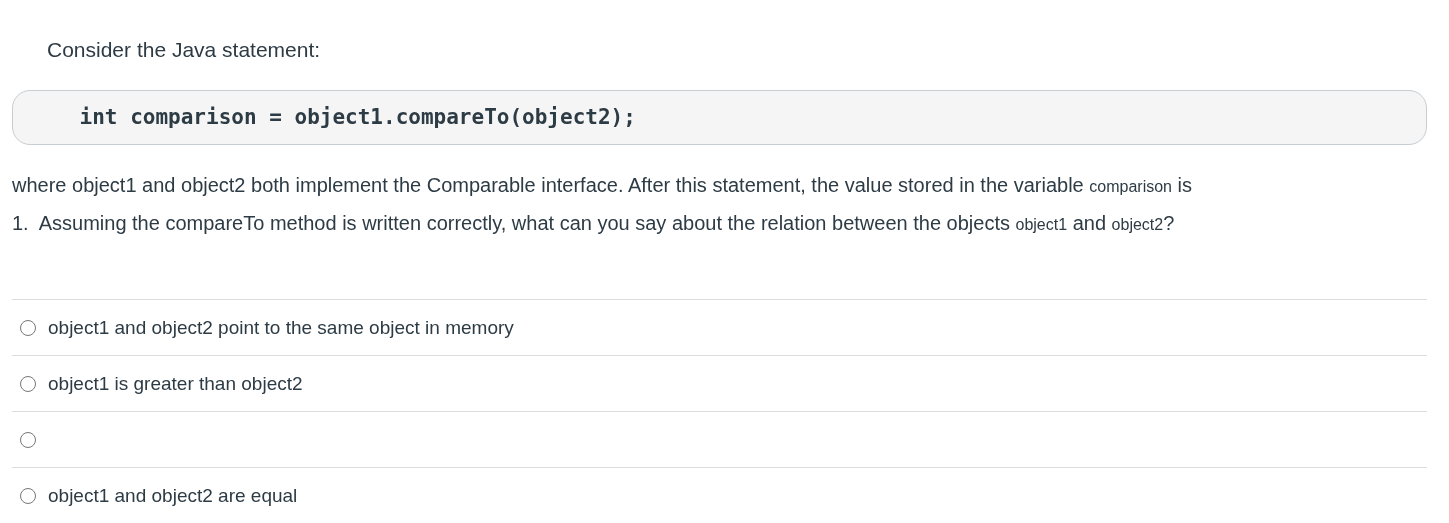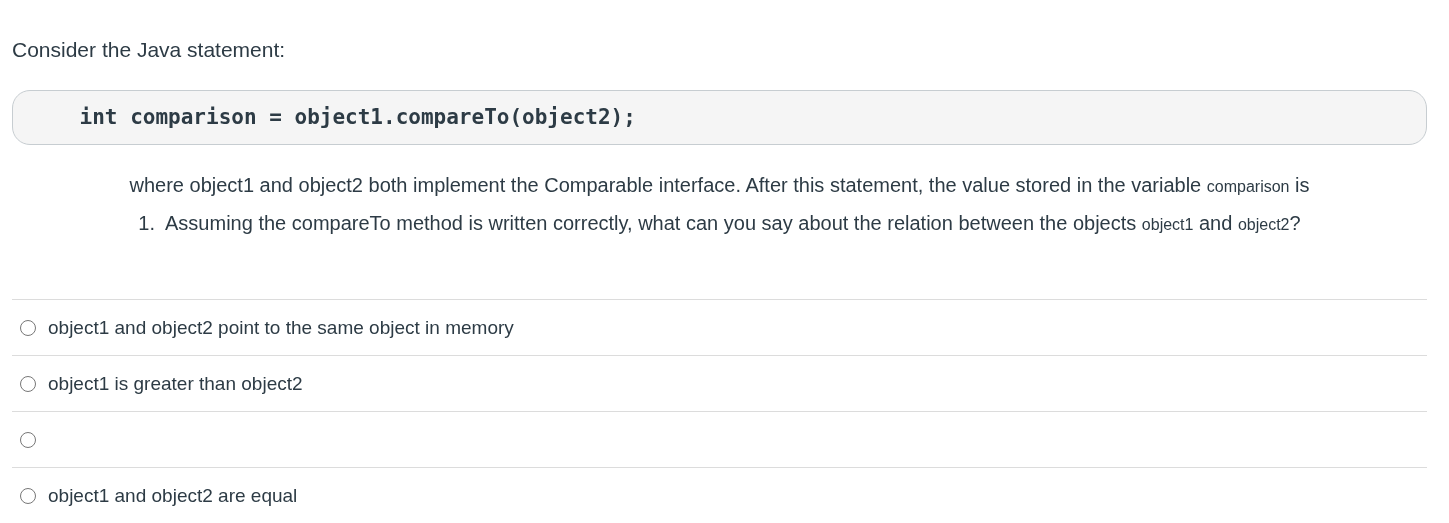--- a/index.html
+++ b/index.html
@@ -11,41 +11,41 @@
     font-family: "Liberation Sans", sans-serif;
     color: #2d3b45;
   }
   .content {
     padding: 36px 22px 0 12px;
   }
   .question-intro {
     font-size: 21px;
     line-height: 28px;
     font-weight: 400;
+    margin-left: 35px;
   }
   .code-block {
     margin-top: 26px;
     background: #f5f5f5;
     border: 1px solid #c7cdd1;
     border-radius: 18px;
     padding: 13px 16px;
     font-family: "DejaVu Sans Mono", monospace;
     font-weight: bold;
     font-size: 21px;
     line-height: 27px;
     color: #2d3b45;
     white-space: pre;
     overflow: hidden;
   }
   .question-body {
     margin-top: 22px;
     font-size: 20px;
     line-height: 36px;
     white-space: pre-wrap;
-    text-align: center;
   }
   .inline-code {
     font-size: 16px;
     color: #2d3b45;
   }
   .answers {
     margin-top: 56px;
   }
   .answer-row {
     height: 56px;

